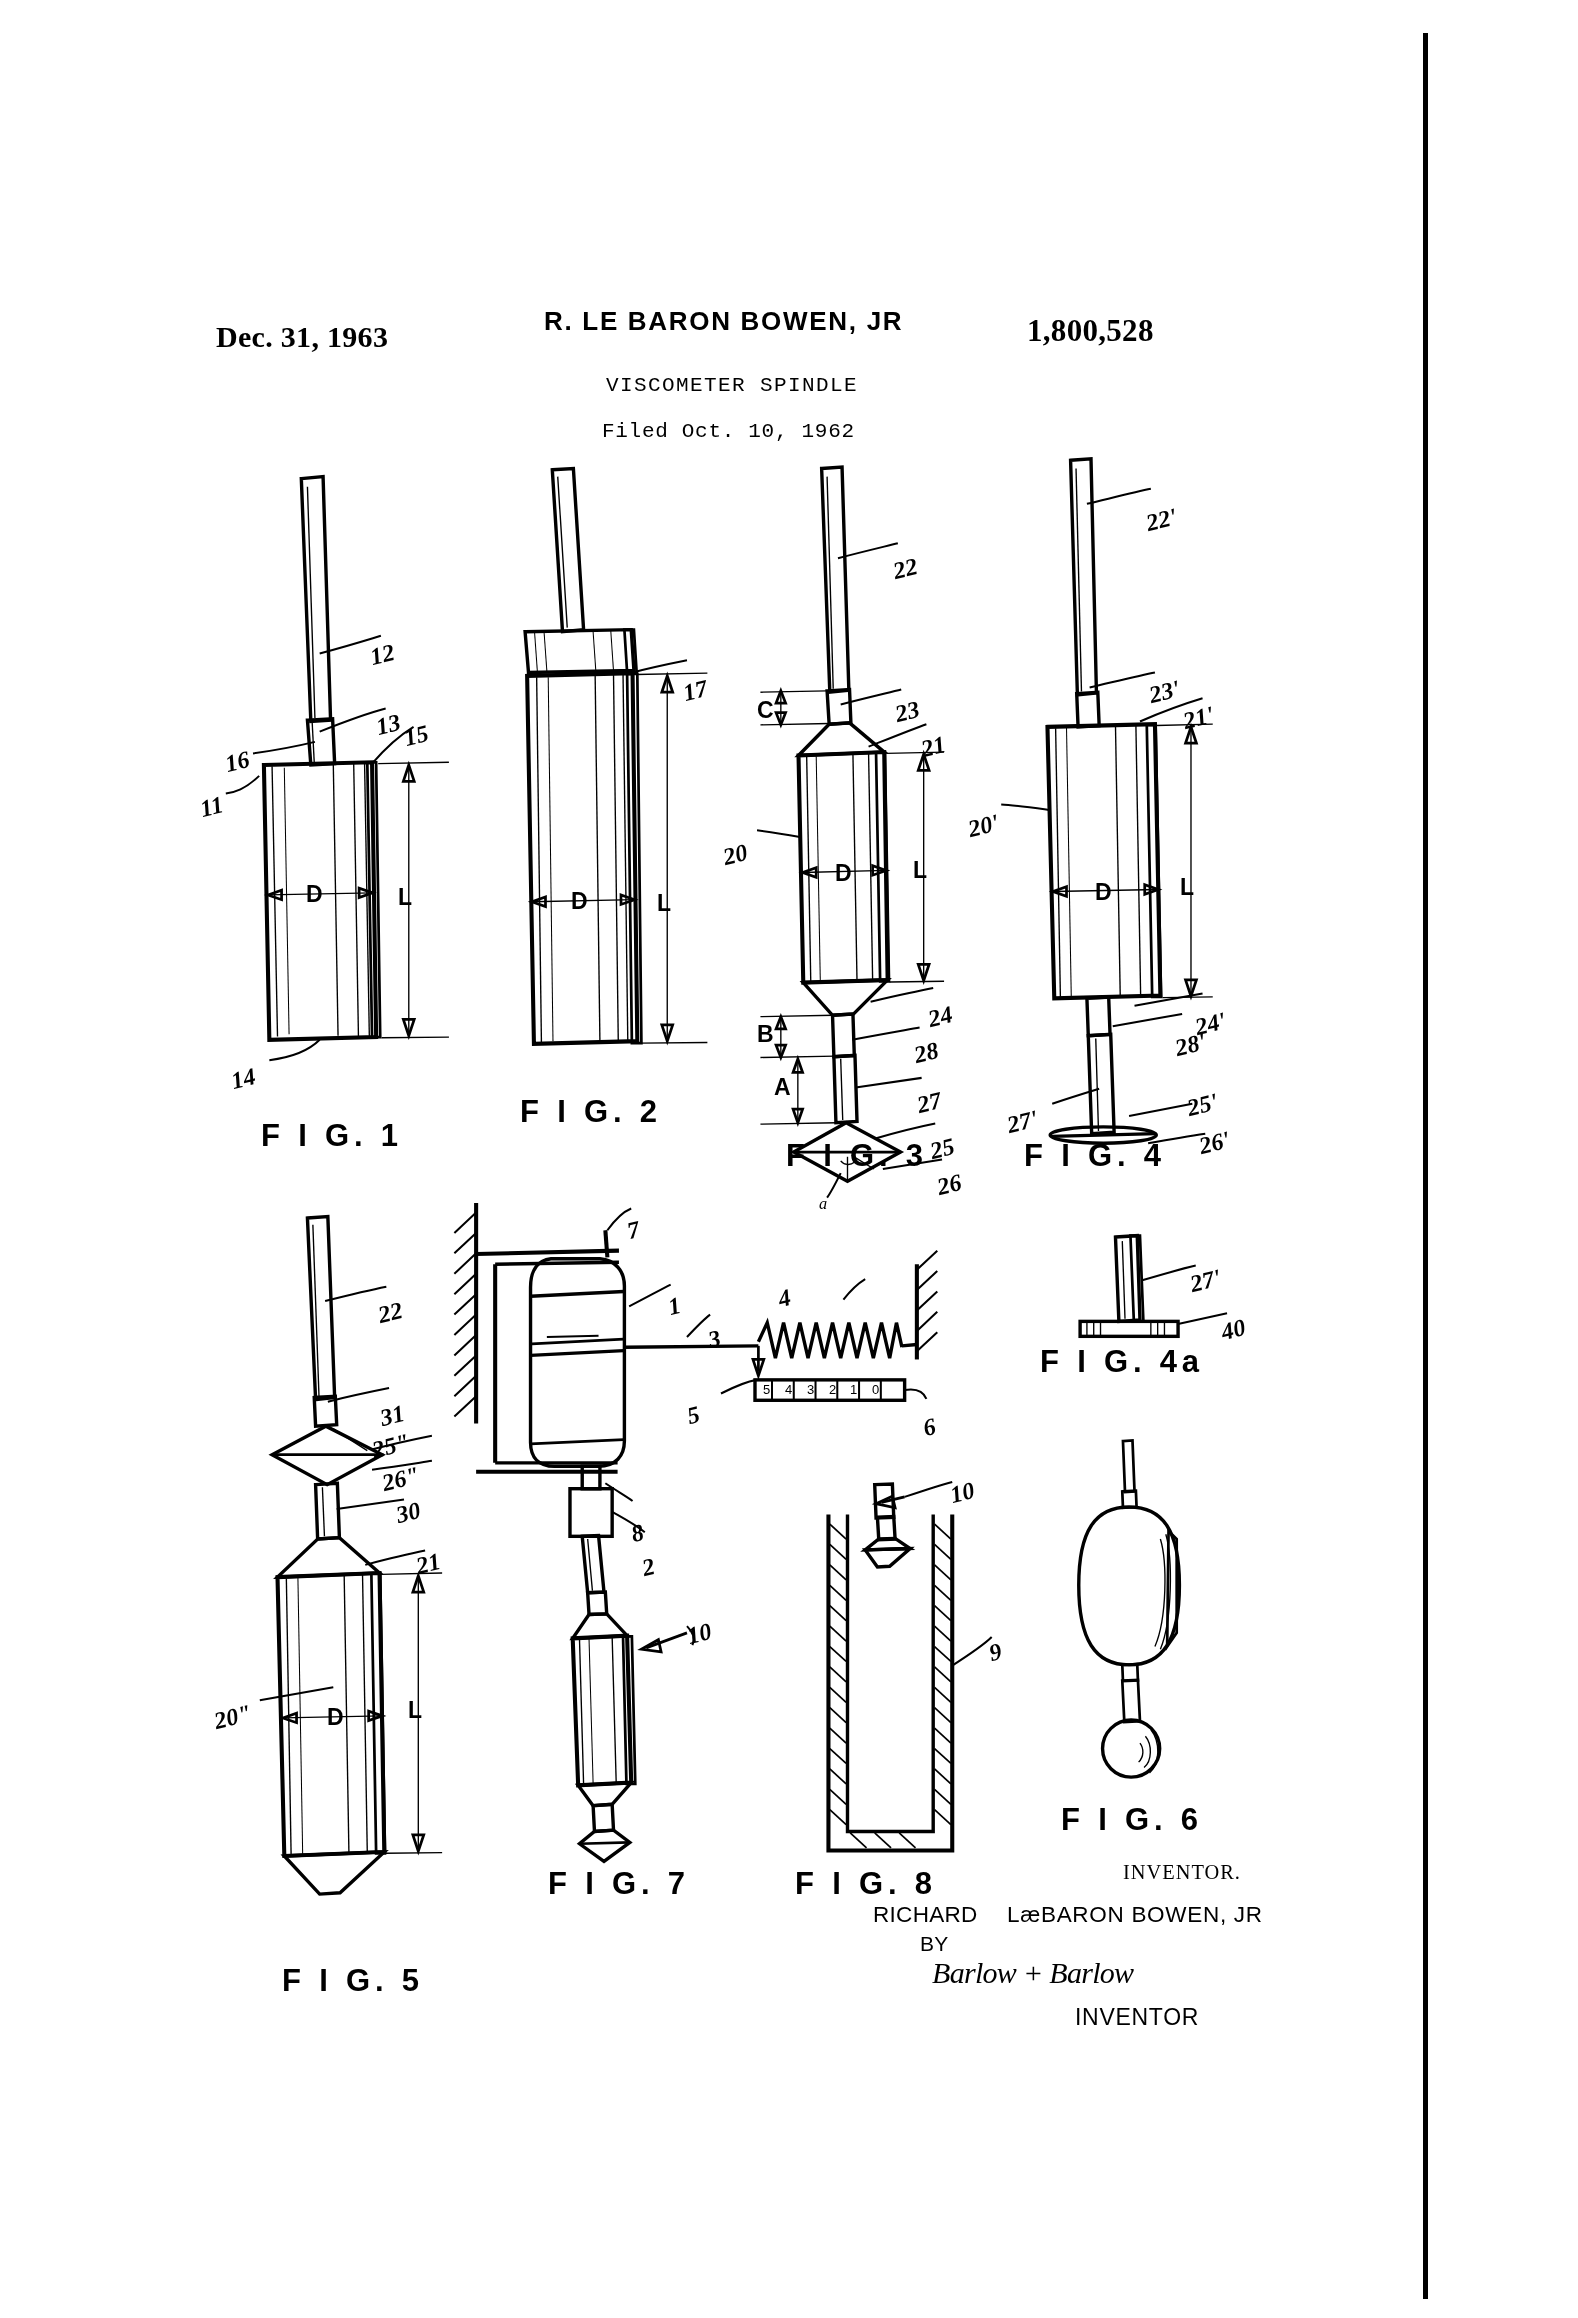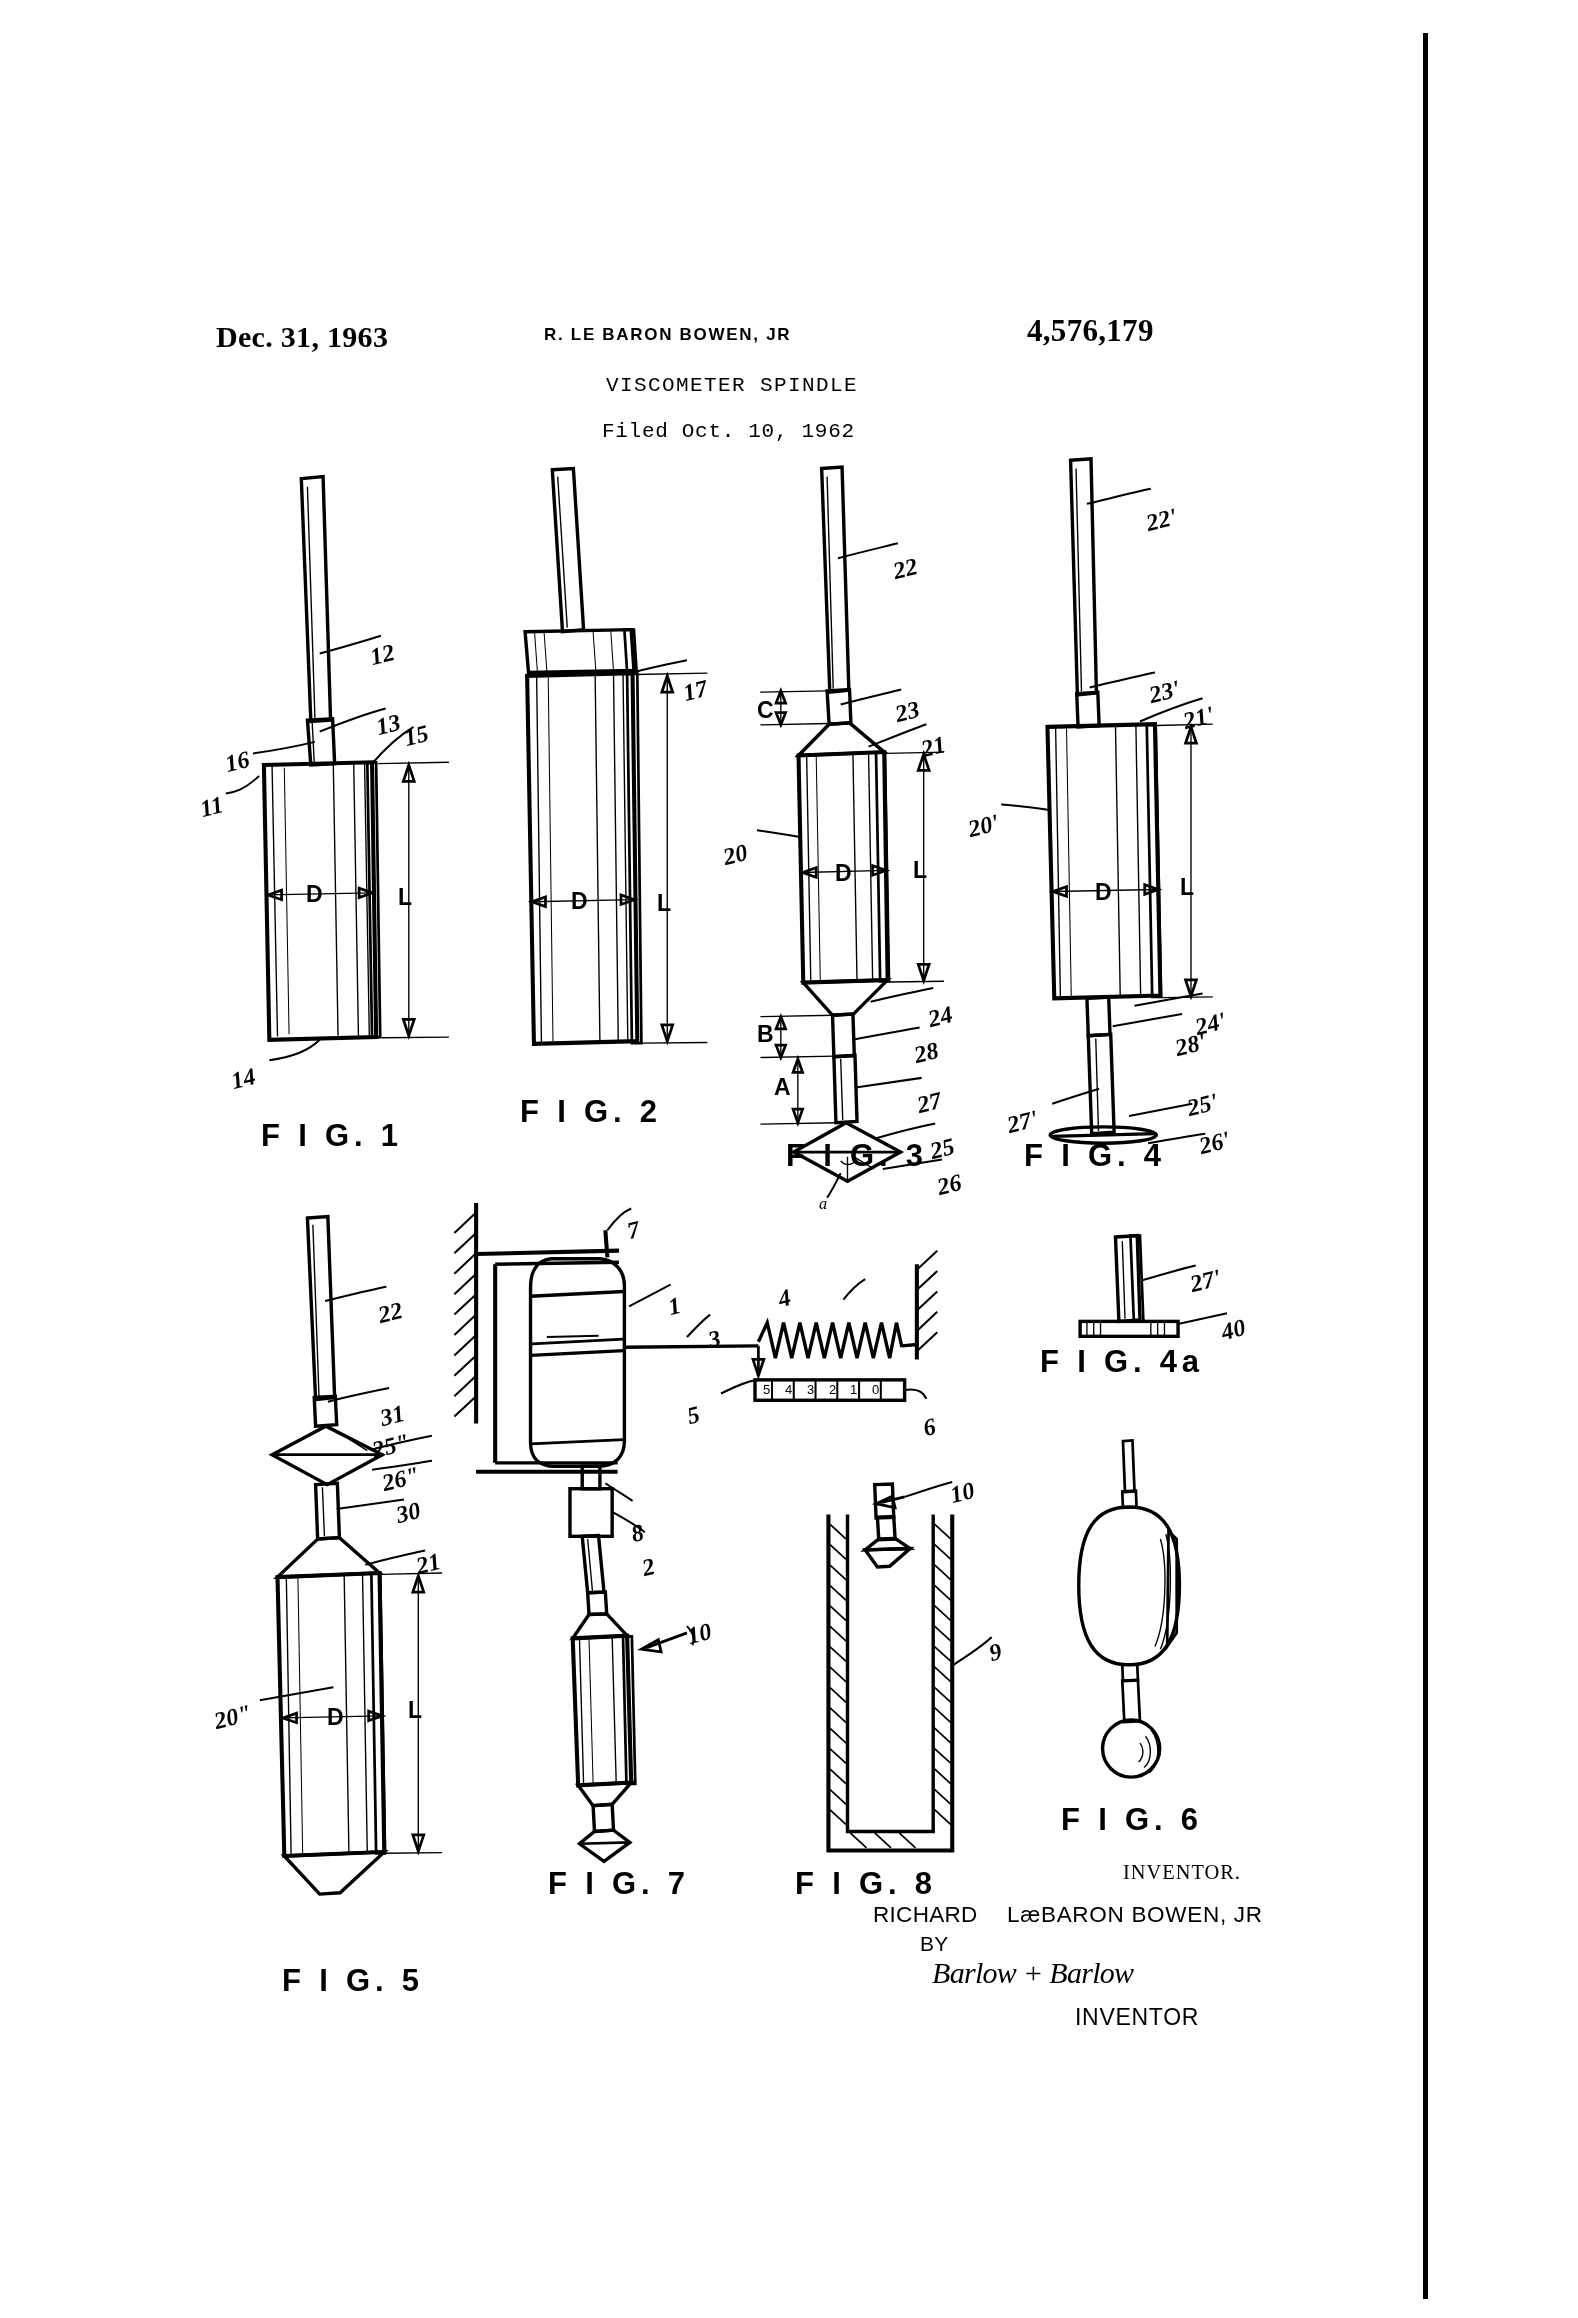--- a/index.html
+++ b/index.html
@@ -4,22 +4,22 @@
 <style>
   html,body{margin:0;padding:0;background:#fff;}
   body{width:1578px;height:2319px;position:relative;overflow:hidden;
        font-family:"Liberation Serif", serif; color:#000;}
   .page{position:absolute;inset:0;background:#ffffff;border-radius:26px;}
   .border-right{position:absolute;left:1423px;top:33px;width:4.8px;height:2266px;background:#000;}
 
   
   .hdr-date{position:absolute;left:216px;top:320px;font-family:"Liberation Serif",serif;
             font-weight:bold;font-size:30px;letter-spacing:0.3px;}
-  .hdr-name{position:absolute;left:544px;top:325px;font-family:"Liberation Sans",sans-serif;
-            font-weight:bold;font-size:17px;letter-spacing:1.7px;}
+  .hdr-name{position:absolute;left:544px;top:306px;font-family:"Liberation Sans",sans-serif;
+            font-weight:bold;font-size:26px;letter-spacing:1.7px;}
   .hdr-num{position:absolute;left:1027px;top:313px;font-family:"Liberation Serif",serif;
            font-weight:bold;font-size:31px;letter-spacing:0.3px;}
   .hdr-title{position:absolute;left:606px;top:374px;font-family:"Liberation Mono",monospace;
              font-size:21px;letter-spacing:1.4px;}
   .hdr-filed{position:absolute;left:602px;top:420px;font-family:"Liberation Mono",monospace;
              font-size:21px;letter-spacing:0.7px;}
 
   
   .figcap{position:absolute;font-family:"Liberation Sans",sans-serif;font-size:31px;
           font-weight:600;letter-spacing:4.8px;white-space:nowrap;}
@@ -51,21 +51,21 @@
 </style>
 </head>
 <body>
 
 <div class="page">
 
   <div class="border-right"></div>
 
   <div class="hdr-date">Dec. 31, 1963</div>
   <div class="hdr-name">R. LE BARON BOWEN, JR</div>
-  <div class="hdr-num">4,576,179</div>
+  <div class="hdr-num">1,800,528</div>
   <div class="hdr-title">VISCOMETER SPINDLE</div>
   <div class="hdr-filed">Filed Oct. 10, 1962</div>
 
   <svg class="draw" viewBox="0 0 2320 3408">
 
     <g stroke-width="4">
 
       <polygon points="443,703 475,700 486,1058 457,1060" stroke-width="5"></polygon>
       <line x1="452" y1="715" x2="463" y2="1055" stroke-width="2"></line>
 

